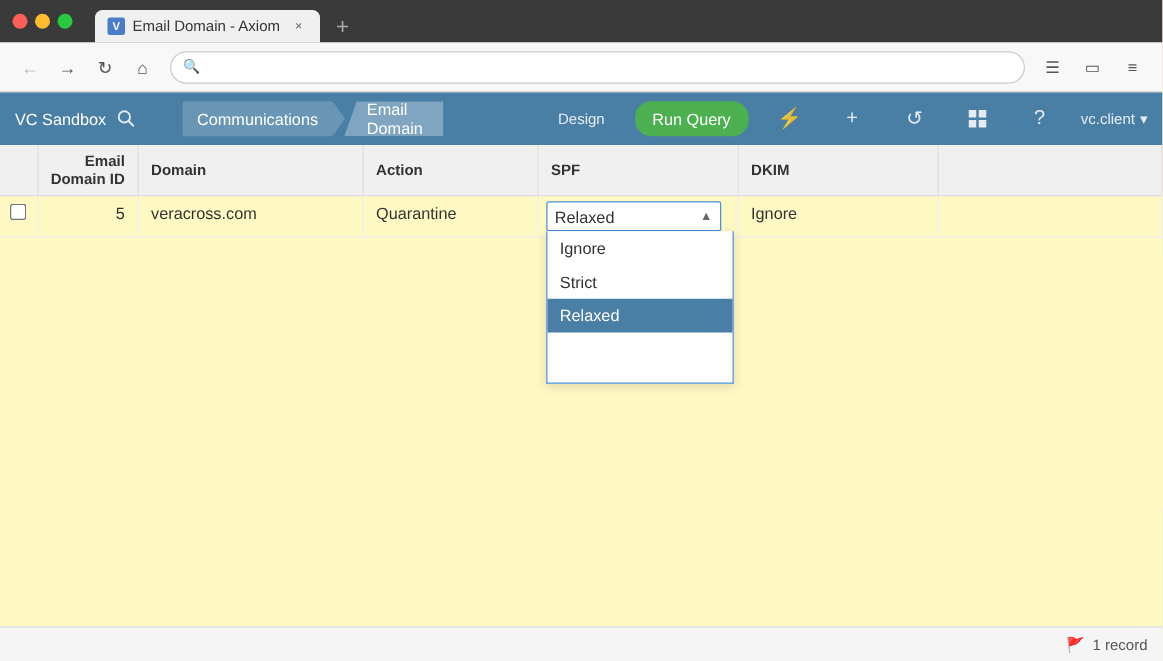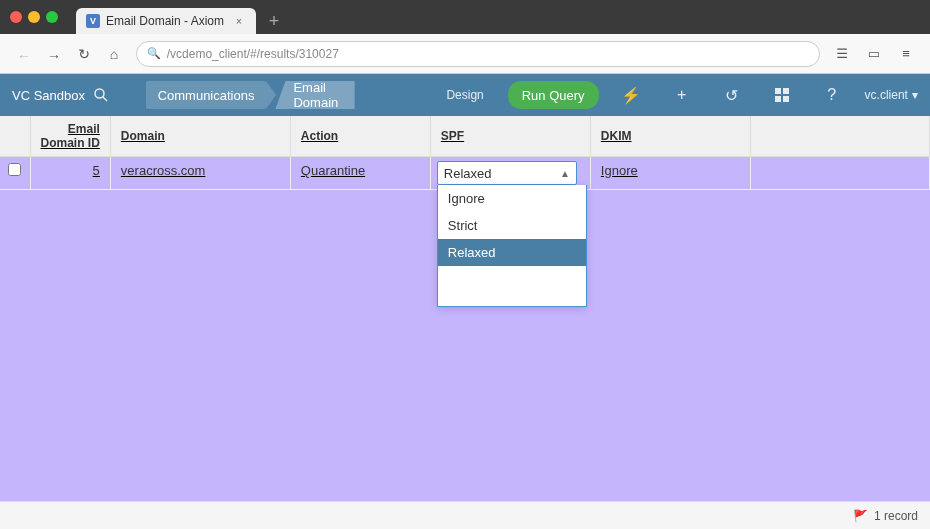--- a/index.html
+++ b/index.html
@@ -151,23 +151,22 @@
     }
     .user-area {
       color: rgba(255,255,255,0.85);
       font-size: 12px;
       cursor: pointer;
       display: flex; align-items: center; gap: 4px;
     }
 
     
     .table-area {
-      background: #c4b5fd;
+      background: #fef9c3;
       flex: 1;
-      text-decoration: underline;
     }
     .data-table {
       width: 100%;
       border-collapse: collapse;
     }
     .data-table th {
       background: #f0f0f0;
       border-bottom: 1px solid #ddd;
       border-right: 1px solid #ddd;
       padding: 6px 10px;
@@ -313,21 +312,20 @@
 
 <div class="address-bar">
   <div class="nav-buttons">
     <div class="nav-btn disabled">←</div>
     <div class="nav-btn">→</div>
     <div class="nav-btn">↻</div>
     <div class="nav-btn">⌂</div>
   </div>
   <div class="url-bar">
     <span class="url-icon">🔍</span>
-      <span class="url-text-path">/vcdemo_client/#/results/310027</span>
   </div>
   <div class="browser-actions">
     <div class="browser-action-btn">☰</div>
     <div class="browser-action-btn">▭</div>
     <div class="browser-action-btn">≡</div>
   </div>
 </div>
 
 <div class="app-header">
   <div class="brand-text">VC Sandbox</div>

